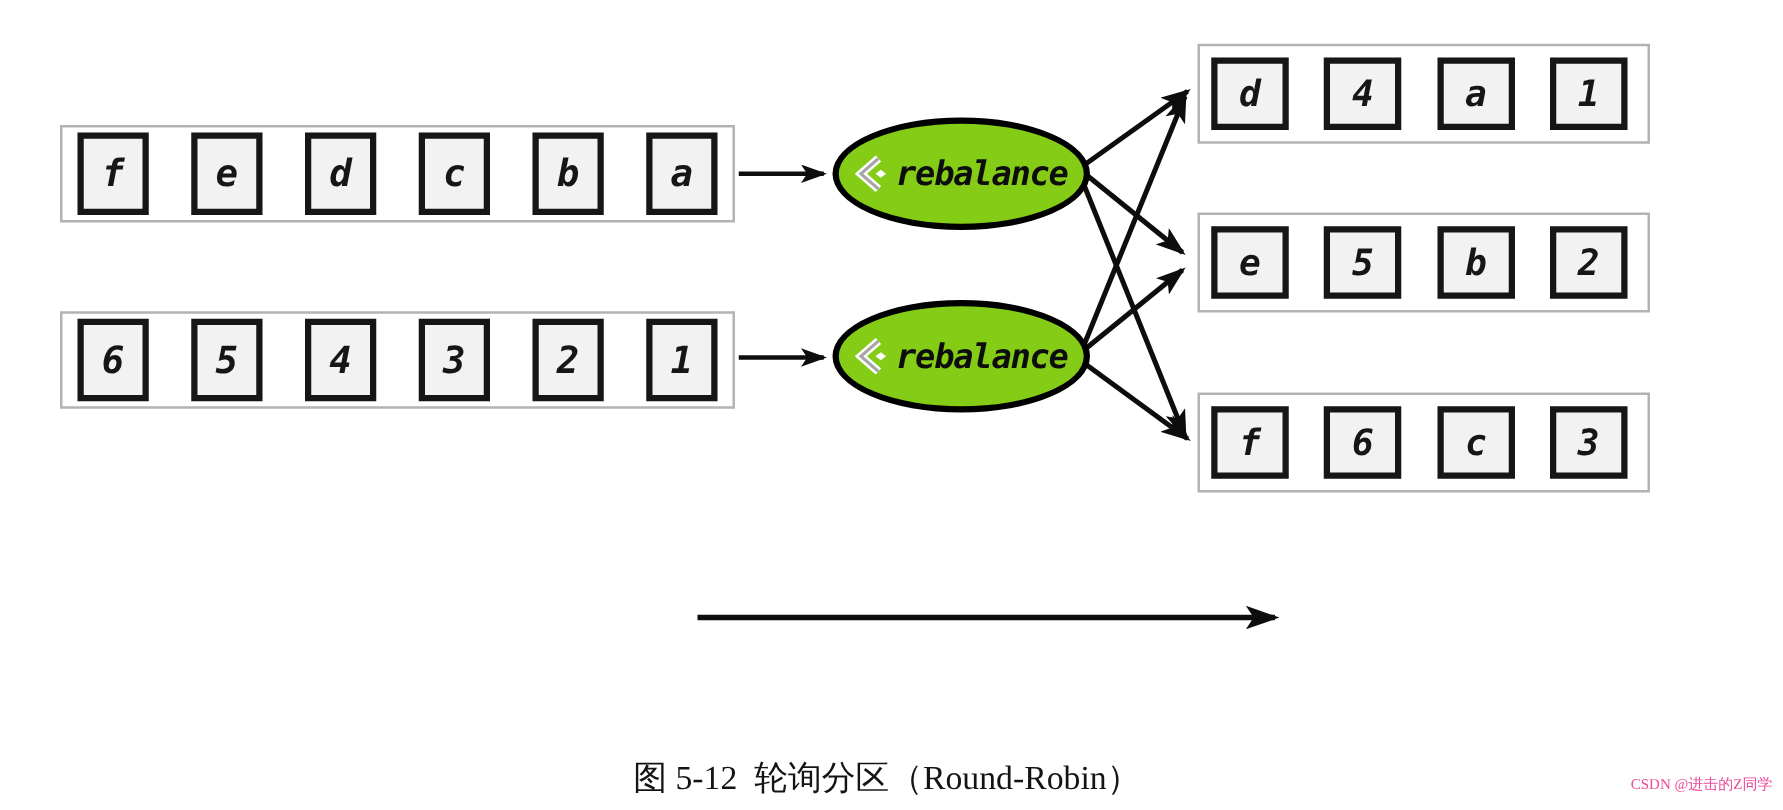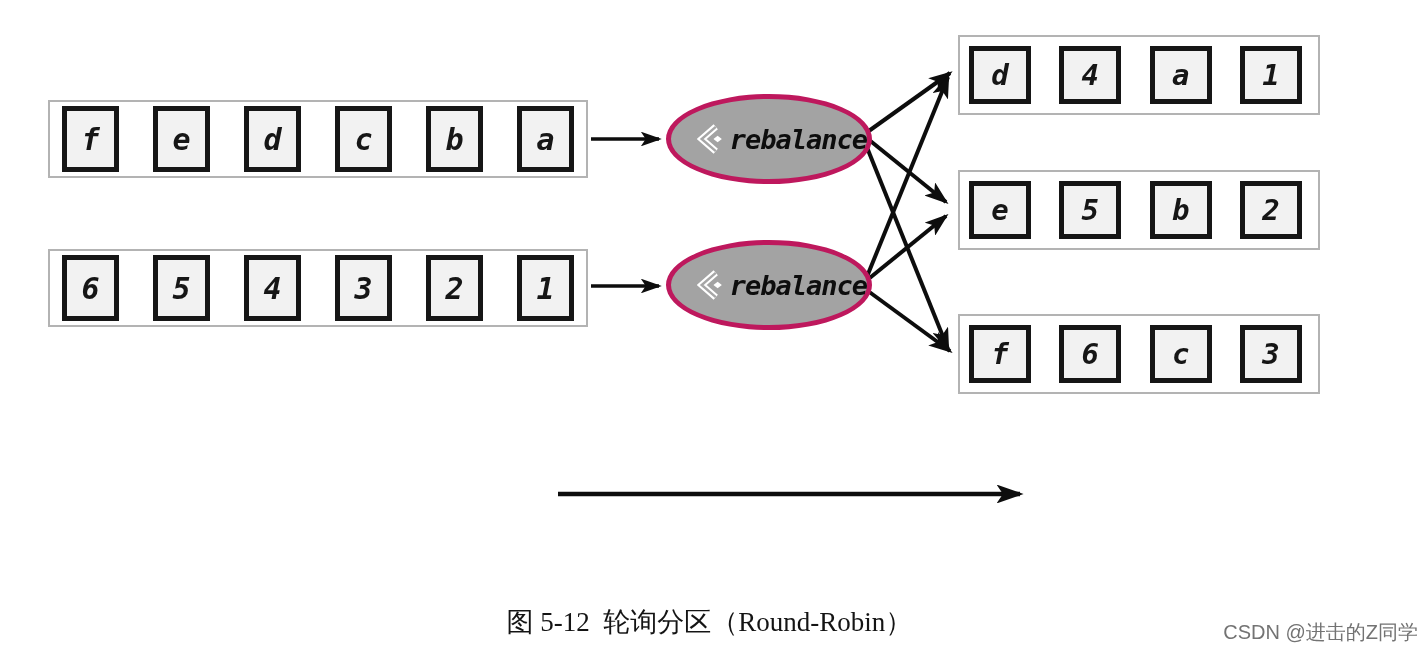--- a/index.html
+++ b/index.html
@@ -10,35 +10,35 @@
          display:flex;align-items:center;justify-content:space-between;}
   .queue.q-left{padding:0 12px;}
   .queue.q-right{padding:0 16px 0 9px;}
 
   .cell{box-sizing:border-box;background:#f2f2f2;border:5px solid #161616;color:#161616;
         display:flex;align-items:center;justify-content:center;
         font-style:italic;font-weight:bold;font-family:"DejaVu Sans Mono","Liberation Mono",monospace;}
   .cell-left{width:57px;height:66px;font-size:30px;}
   .cell-right{width:62px;height:58px;font-size:29px;}
 
-  .op{position:absolute;width:206px;height:90px;box-sizing:border-box;background:#a3a3a3;
-      border:5px solid #be185d;border-radius:50%;
-      display:flex;align-items:center;justify-content:flex-end;gap:3px;}
+  .op{position:absolute;width:206px;height:90px;box-sizing:border-box;background:#84cc16;
+      border:5px solid #000000;border-radius:50%;
+      display:flex;align-items:center;justify-content:center;gap:3px;}
   .op-label{font-style:italic;font-weight:bold;font-size:27px;color:#0d0d0d;letter-spacing:-1px;line-height:1;}
   .op-icon{display:flex;align-items:center;}
 
   svg.arrows{position:absolute;left:0;top:0;width:1426px;height:648px;pointer-events:none;}
 
   .caption{position:absolute;top:573px;left:0;width:100%;text-align:center;
            font-family:"Liberation Serif","DejaVu Serif",serif;font-size:27px;color:#141414;white-space:pre;}
   .caption-inner{position:relative;left:-17px;}
 
   .watermark{position:absolute;top:619px;right:8px;
-             font-family:Liberation Sans, sans-serif;font-size:20px;
-             color:#737373;text-shadow:0 1px 0 #ffffff;}
+             font-family:Liberation Serif, serif;font-size:12px;
+             color:#ec4899;text-shadow:0 1px 0 #ffffff;}
 </style>
 </head>
 <body>
 
 <div class="canvas">
 
   <svg class="arrows">
     <defs>
       <marker id="ah" markerWidth="6" markerHeight="4.2" refX="5.2" refY="2.1" orient="auto">
         <path d="M0,0 L6,2.1 L0,4.2 L1.4,2.1 Z" fill="#0d0d0d"></path>

